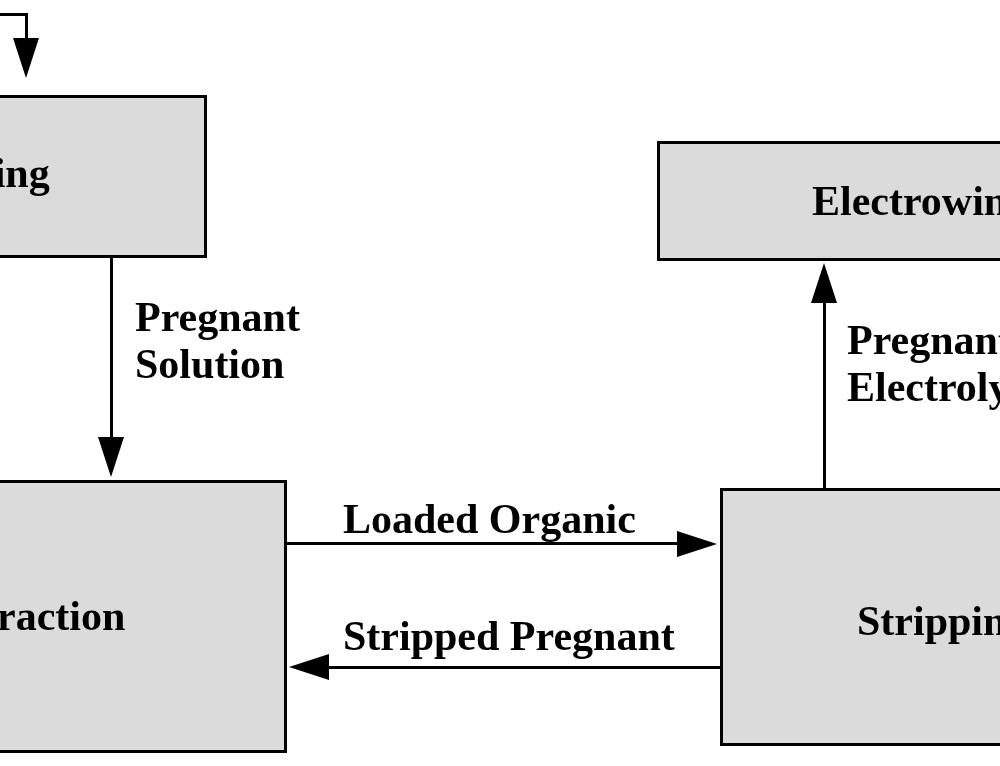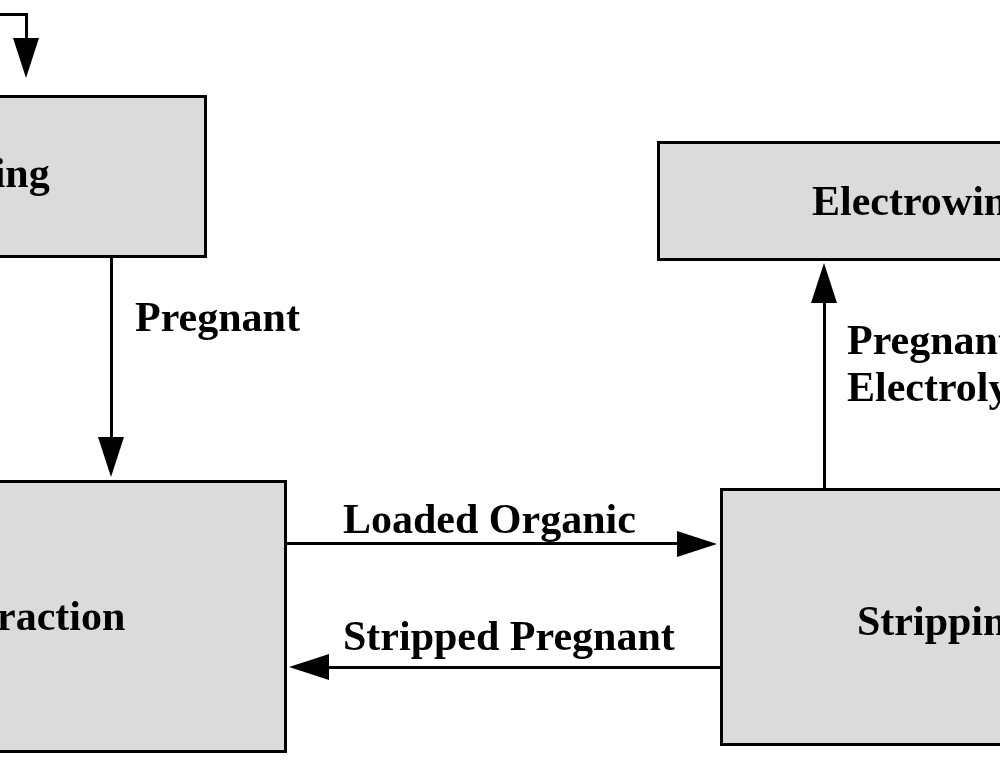--- a/index.html
+++ b/index.html
@@ -124,20 +124,21 @@
     <div class="line" id="feed-line-v"></div>
     <div class="arrowhead arrow-down" id="feed-head"></div>
   </div>
 
   <div>
     <div class="line" id="pls-line"></div>
     <div class="arrowhead arrow-down" id="pls-head"></div>
   </div>
   <div class="flow-label multi" id="pls-label">
     <div>Pregnant</div>
+    <div>Solution</div>
   </div>
 
   <div>
     <div class="line" id="loaded-line"></div>
     <div class="arrowhead arrow-right" id="loaded-head"></div>
   </div>
   <div class="flow-label single" id="loaded-label">Loaded Organic</div>
 
   <div>
     <div class="line" id="stripped-line"></div>

